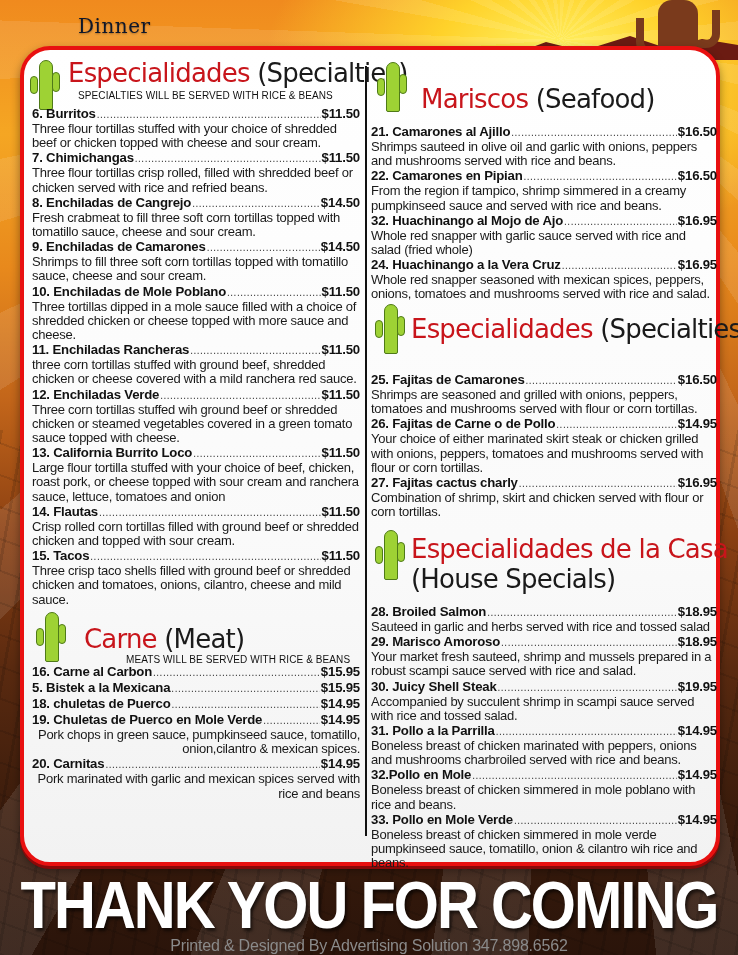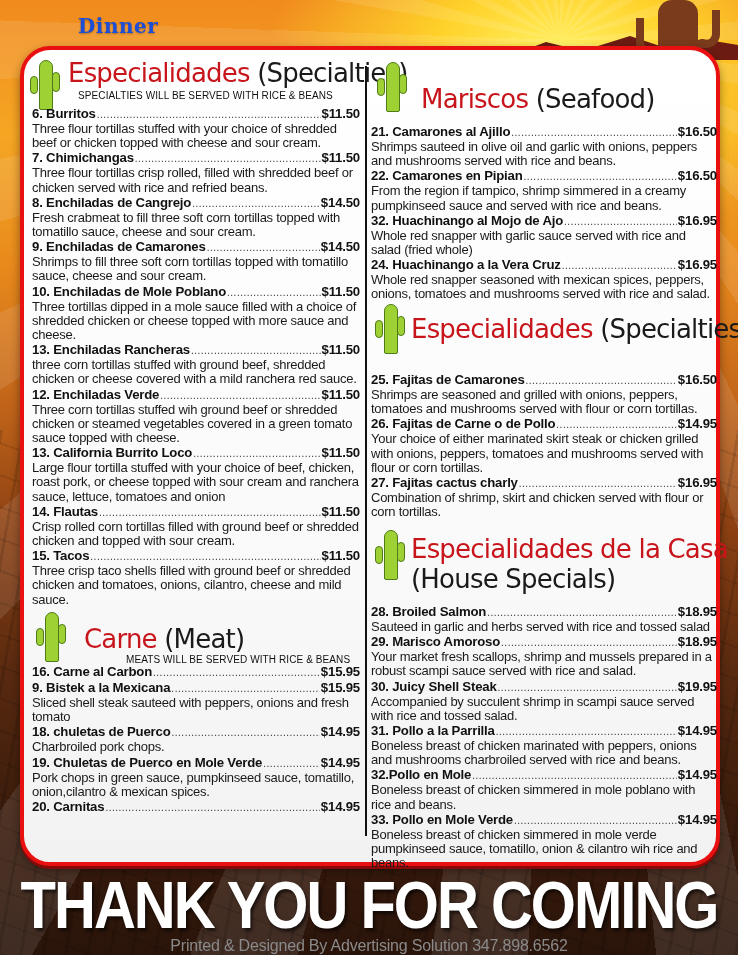--- a/index.html
+++ b/index.html
@@ -35,22 +35,22 @@
   }
   .ground {
     position: absolute; left: 0; right: 0; top: 430px; height: 525px;
     background:
       repeating-linear-gradient(100deg, rgba(0,0,0,0.12) 0 3px, rgba(0,0,0,0) 3px 22px),
       repeating-linear-gradient(20deg, rgba(0,0,0,0.10) 0 2px, rgba(0,0,0,0) 2px 30px);
     pointer-events: none;
   }
   .dinner-label {
     position: absolute; left: 78px; top: 14px;
-    font-family: "DejaVu Serif", serif; font-weight: bold; font-size: 20px;
-    color: #1d4ed8; letter-spacing: 0.5px;
+    font-family: "DejaVu Serif", serif; font-weight: normal; font-size: 20px;
+    color: #0f172a; letter-spacing: 0.5px;
     text-shadow: 0 1px 2px rgba(0,0,0,0.3);
   }
   .card {
     position: absolute; left: 20px; top: 46px; width: 700px; height: 820px;
     background: linear-gradient(180deg, #ffffff 0%, #fafafa 60%, #f2f2f2 100%);
     border: 4px solid #e81010;
     border-radius: 30px;
     box-shadow: 0 3px 0 #8a0808, 0 4px 10px rgba(0,0,0,0.4);
   }
   .divider {
@@ -182,21 +182,21 @@
           <div class="item">
             <div class="item-head">
               <span class="name">10. Enchiladas de Mole Poblano</span>
               <span class="dots"></span>
               <span class="price">$11.50</span>
             </div>
             <div class="item-desc">Three tortillas dipped in a mole sauce filled with a choice of shredded chicken or cheese topped with more sauce and cheese.</div>
           </div>
           <div class="item">
             <div class="item-head">
-              <span class="name">13. Enchiladas Rancheras</span>
+              <span class="name">11. Enchiladas Rancheras</span>
               <span class="dots"></span>
               <span class="price">$11.50</span>
             </div>
             <div class="item-desc">three corn tortillas stuffed with ground beef, shredded chicken or cheese covered with a mild ranchera red sauce.</div>
           </div>
           <div class="item">
             <div class="item-head">
               <span class="name">12. Enchiladas Verde</span>
               <span class="dots"></span>
               <span class="price">$11.50</span>
@@ -236,58 +236,57 @@
           <div class="arm-l"></div>
             <div class="trunk"></div>
             <div class="arm-r"></div>
         </div>
         <div class="sec-title" style="left:54px; top:14px;">
           <span class="es">Carne</span>
           <span class="en">(Meat)</span>
         </div>
         <div class="sec-note" style="left:96px; top:42px;">MEATS WILL BE SERVED WITH RICE &amp; BEANS</div>
       </div>
-      <div id="list-carne" style="padding-left:2px;">
+      <div id="list-carne" style="padding-left:2px;text-align:right;">
           <div class="item">
             <div class="item-head">
               <span class="name">16. Carne al Carbon</span>
               <span class="dots"></span>
               <span class="price">$15.95</span>
             </div>
           </div>
           <div class="item">
             <div class="item-head">
-              <span class="name">9. Bistek a la Mexicana</span>
+              <span class="name">5. Bistek a la Mexicana</span>
               <span class="dots"></span>
               <span class="price">$15.95</span>
             </div>
-            <div class="item-desc">Sliced shell steak sauteed with peppers, onions and fresh tomato</div>
           </div>
           <div class="item">
             <div class="item-head">
               <span class="name">18. chuletas de Puerco</span>
               <span class="dots"></span>
               <span class="price">$14.95</span>
             </div>
-            <div class="item-desc">Charbroiled pork chops.</div>
           </div>
           <div class="item">
             <div class="item-head">
               <span class="name">19. Chuletas de Puerco en Mole Verde</span>
               <span class="dots"></span>
               <span class="price">$14.95</span>
             </div>
             <div class="item-desc">Pork chops in green sauce, pumpkinseed sauce, tomatillo, onion,cilantro &amp; mexican spices.</div>
           </div>
           <div class="item">
             <div class="item-head">
               <span class="name">20. Carnitas</span>
               <span class="dots"></span>
               <span class="price">$14.95</span>
             </div>
+            <div class="item-desc">Pork marinated with garlic and mexican spices served with rice and beans</div>
           </div>
         </div>
     </div>
   </div>
 
   <div class="col col-right">
 
     <div class="section" style="top:8px;">
       <div class="sec-head" style="height:66px;">
         <div class="cactus-icon" style="left:6px; top:4px;">
@@ -396,21 +395,21 @@
               <span class="price">$18.95</span>
             </div>
             <div class="item-desc">Sauteed in garlic and herbs served with rice and tossed salad</div>
           </div>
           <div class="item">
             <div class="item-head">
               <span class="name">29. Marisco Amoroso</span>
               <span class="dots"></span>
               <span class="price">$18.95</span>
             </div>
-            <div class="item-desc">Your market fresh scallops, shrimp and mussels prepared in a robust scampi sauce served with rice and salad.</div>
+            <div class="item-desc">Your market fresh sauteed, shrimp and mussels prepared in a robust scampi sauce served with rice and salad.</div>
           </div>
           <div class="item">
             <div class="item-head">
               <span class="name">30. Juicy Shell Steak</span>
               <span class="dots"></span>
               <span class="price">$19.95</span>
             </div>
             <div class="item-desc">Accompanied by succulent shrimp in scampi sauce served with rice and tossed salad.</div>
           </div>
           <div class="item">

